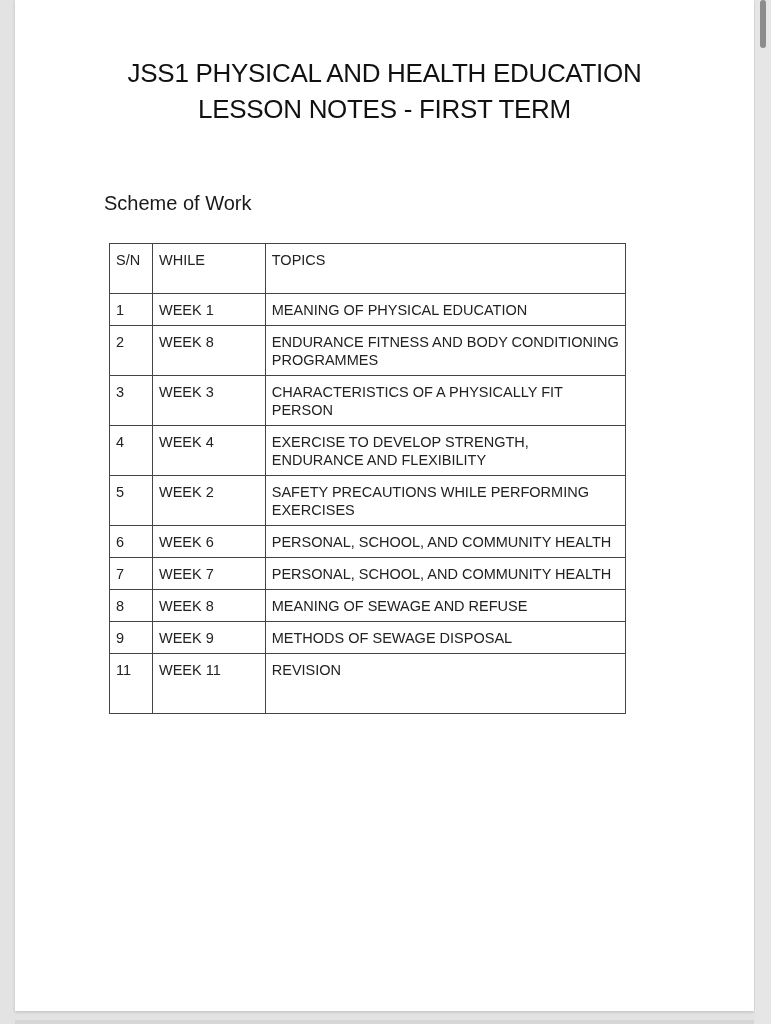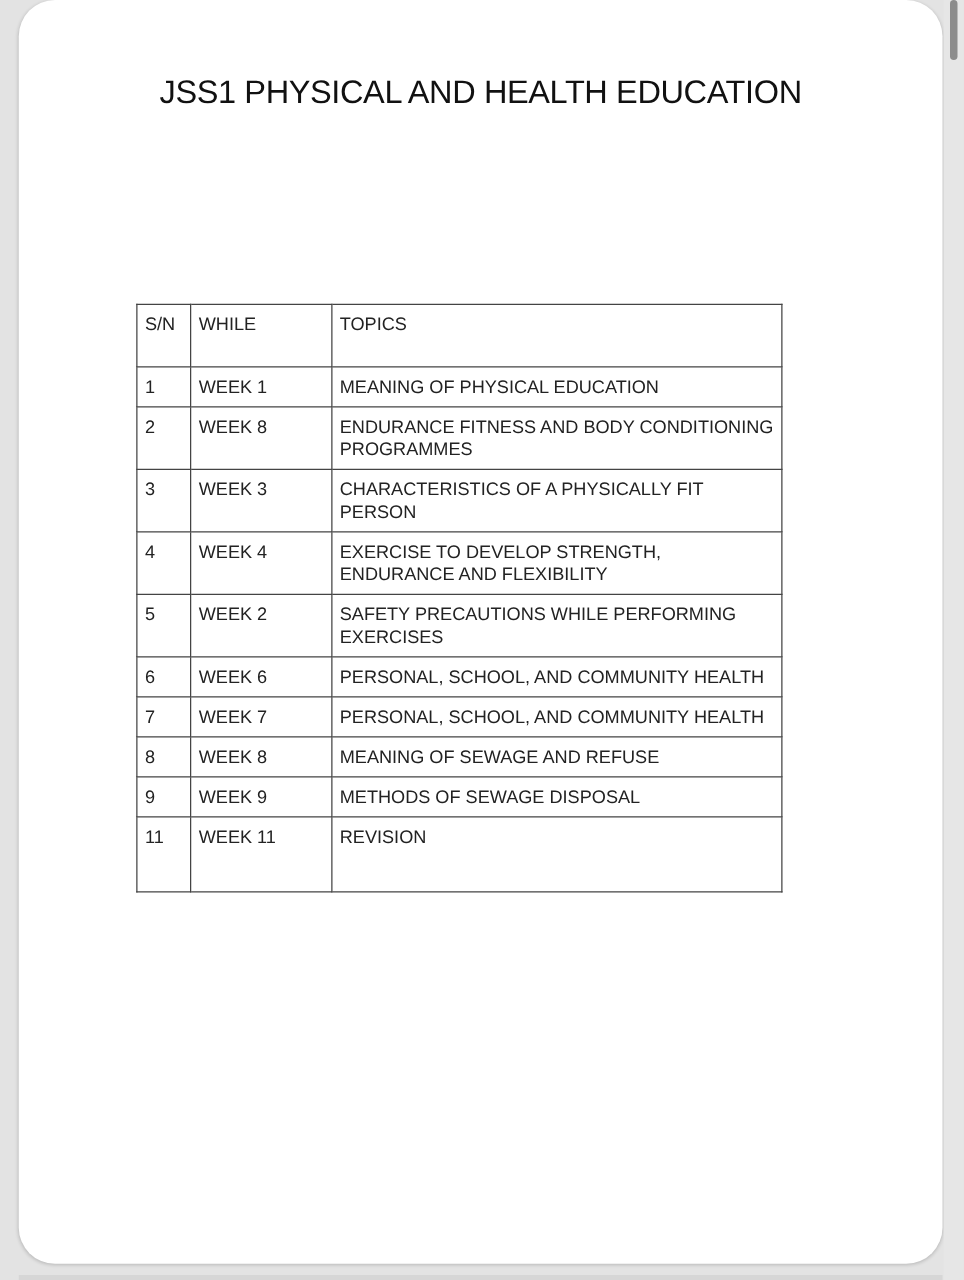--- a/index.html
+++ b/index.html
@@ -18,21 +18,20 @@
       background: #e3e3e3;
     }
     .page {
       position: absolute;
       left: 15px;
       top: 0;
       width: 739px;
       height: 1011px;
       background: #ffffff;
       box-shadow: 0 1px 3px rgba(0,0,0,0.18);
-      border-radius: 29px;
     }
     .next-page-edge {
       position: absolute;
       left: 15px;
       top: 1020px;
       width: 739px;
       height: 10px;
       background: #d6d6d6;
     }
     .scrollbar-track {
@@ -99,22 +98,24 @@
     tr.last-row { height: 60px; }
     td.week-11 { padding-top: 22px; }
   </style>
 </head>
 <body>
 
 <div class="viewer">
   <div class="page">
     <div class="doc-title">
       <span class="line">JSS1 PHYSICAL AND HEALTH EDUCATION</span>
+      <span class="line">LESSON NOTES - FIRST TERM</span>
     </div>
 
+    <div class="section-heading">Scheme of Work</div>
 
     <table class="scheme">
       <colgroup>
         <col class="c-sn">
           <col class="c-week">
           <col class="c-topic">
       </colgroup>
       <tbody>
           <tr class="header-row">
         <th class="h-sn">S/N</th>

